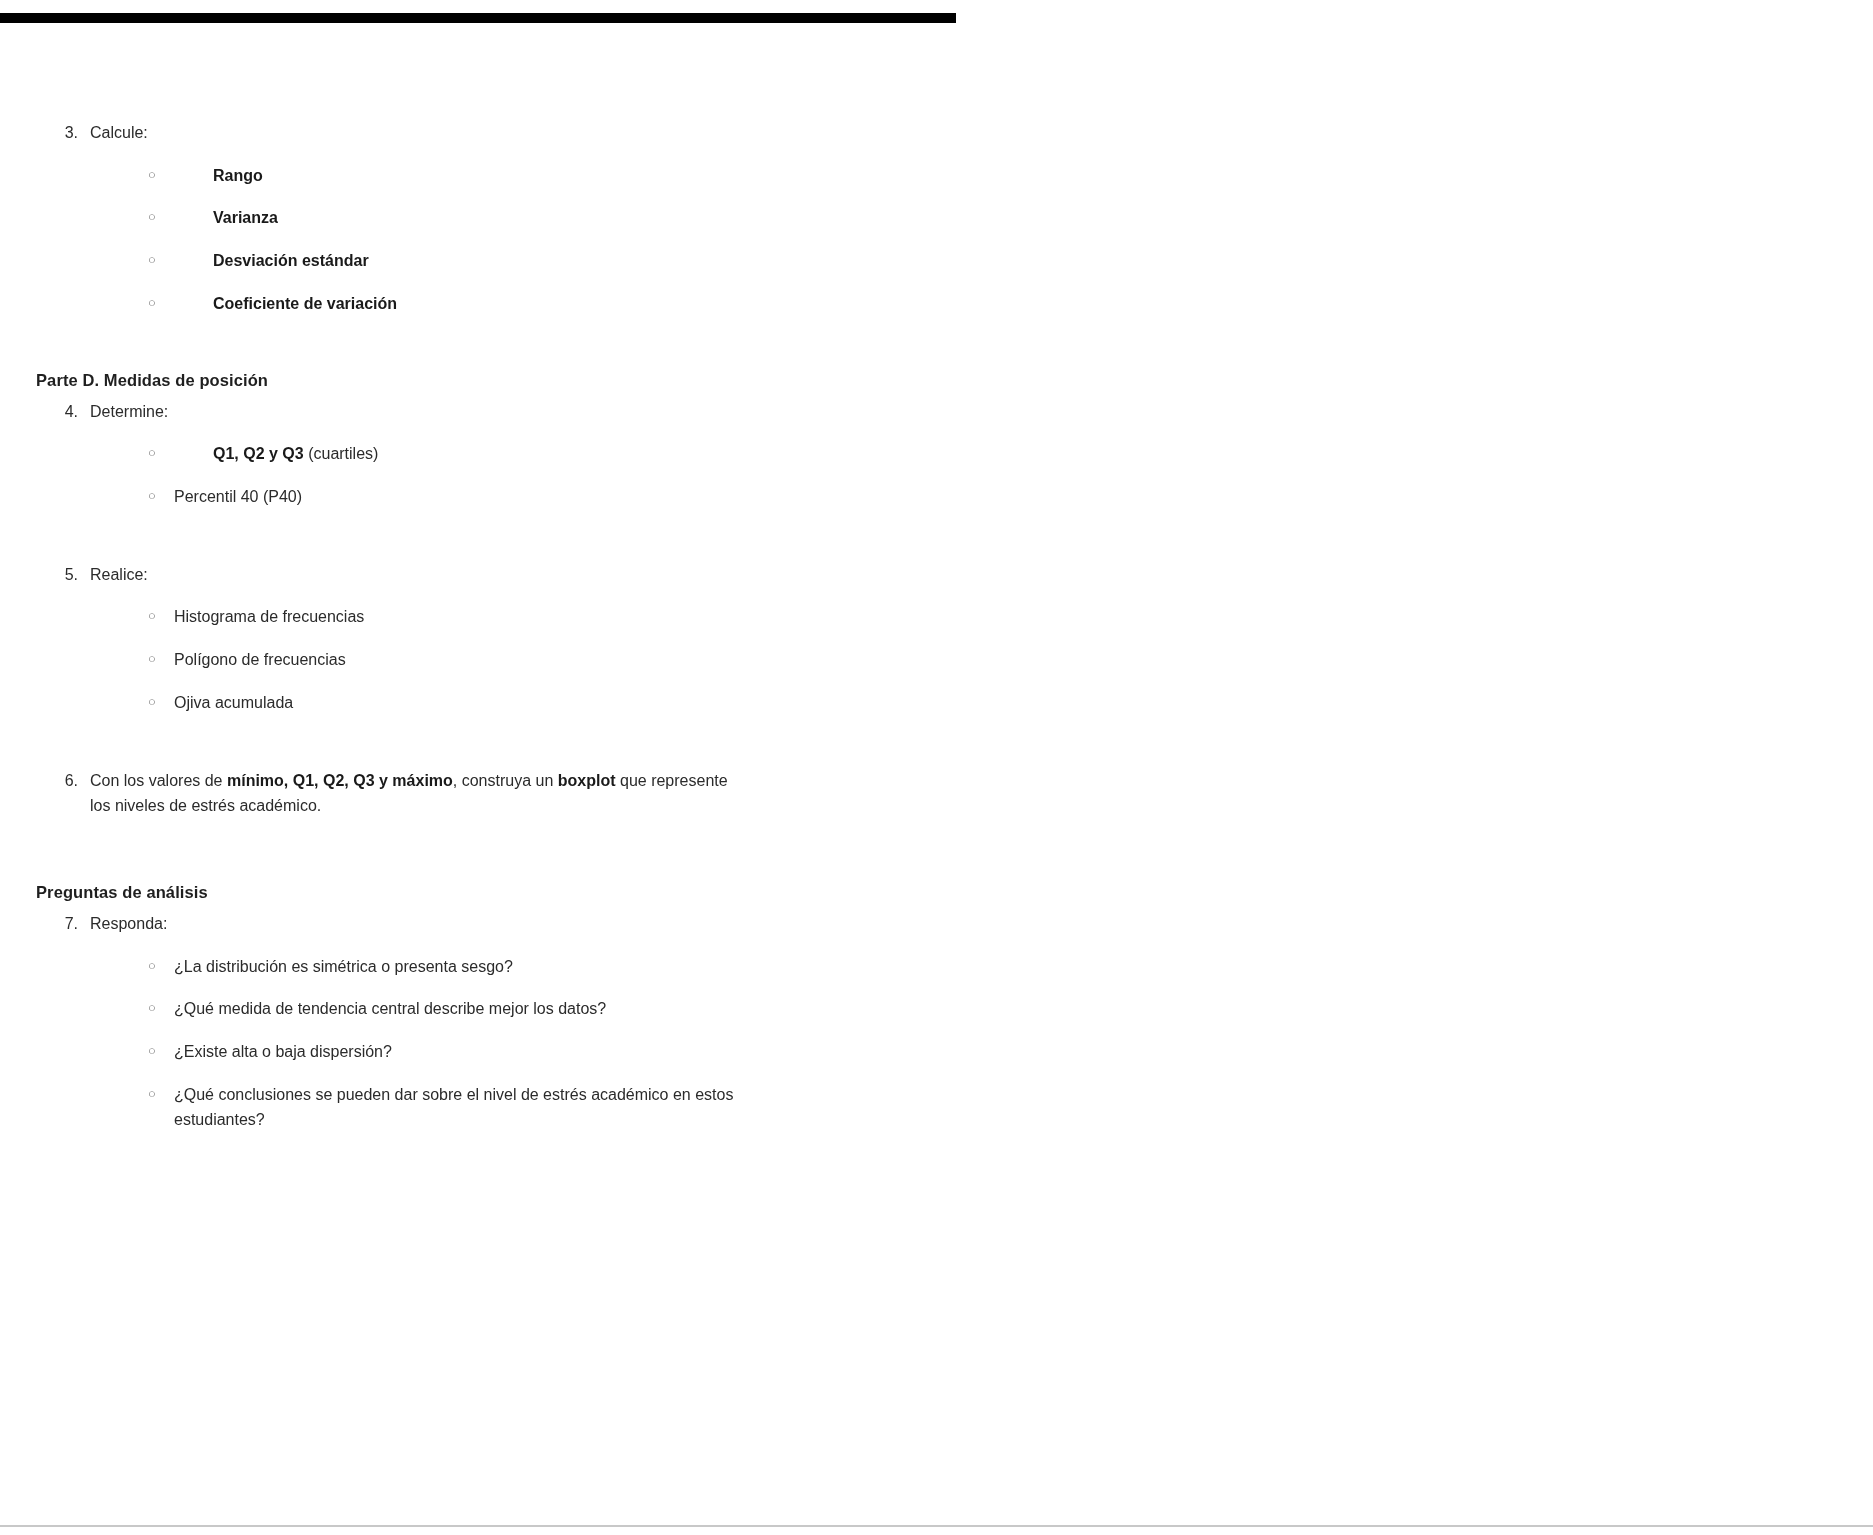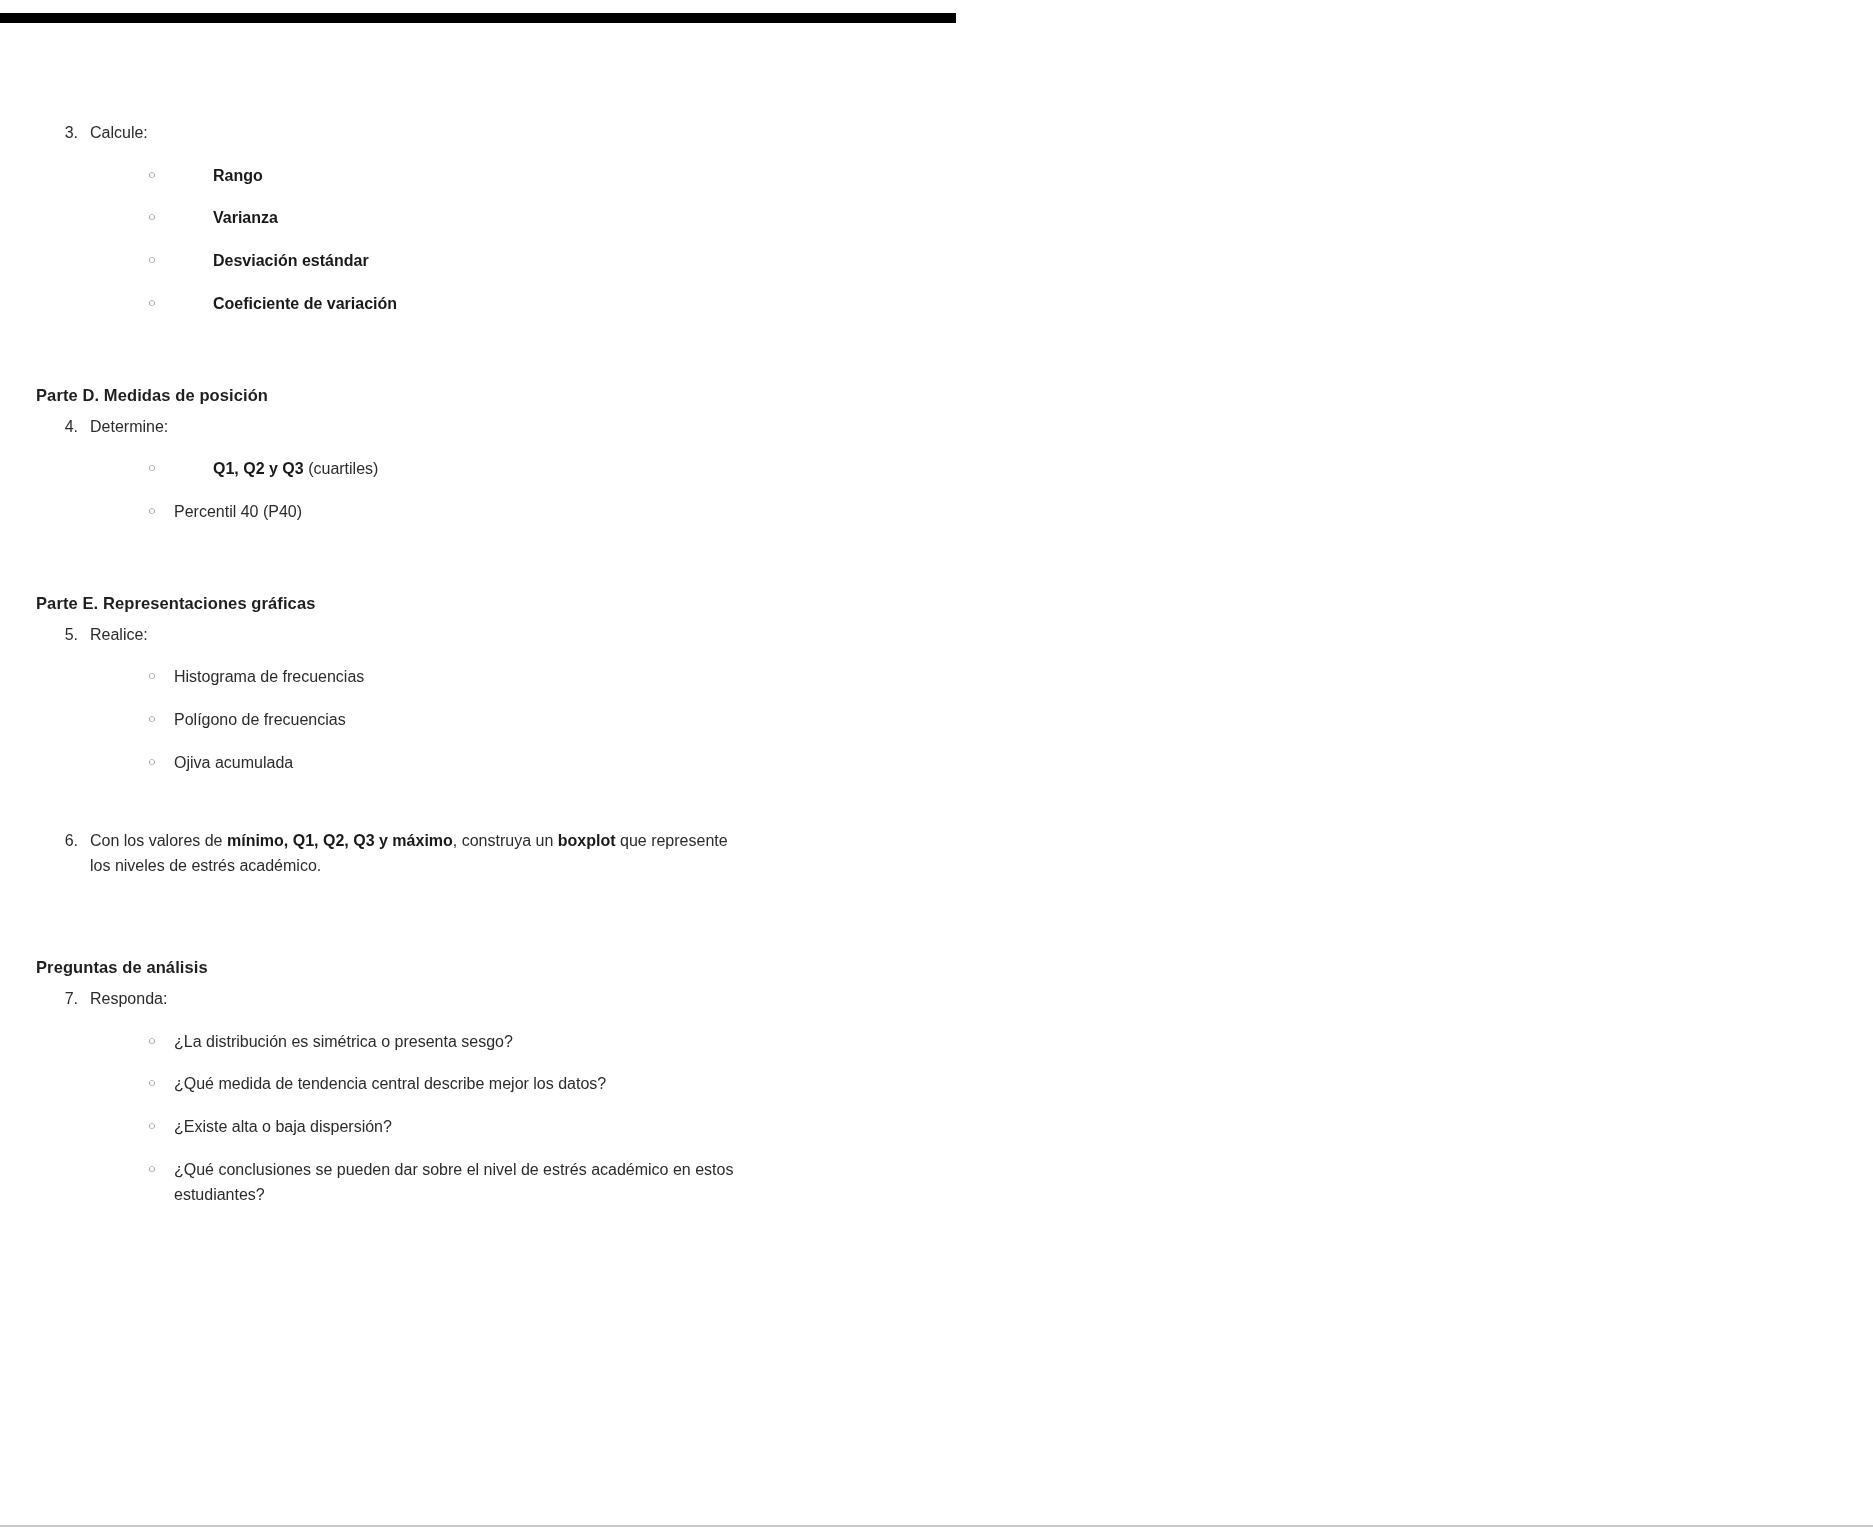--- a/index.html
+++ b/index.html
@@ -22,21 +22,21 @@
   .bottom-rule{
     position:absolute;left:0;top:1525px;width:1873px;height:2px;
     background:#c8c8c8;
   }
 
   .col-left{position:absolute;left:36px;top:120px;width:700px;}
 
   
   .h-sec{
     font-weight:bold;font-size:16.5px;line-height:1.45;
-    color:#1f1f1f;margin:15px 0 6px 0;letter-spacing:0.1px;
+    color:#1f1f1f;margin:0 0 6px 0;letter-spacing:0.1px;
   }
 
   
   .num-item{
     display:flex;font-size:16px;line-height:1.6;margin:0 0 6px 0;color:#2b2b2b;
   }
   .num-item .num{width:42px;flex:none;text-align:right;padding-right:12px;}
   .num-item .num-body{flex:1;}
   .num-item b{font-weight:bold;color:#1a1a1a;margin-top:32px;}
 
@@ -103,21 +103,20 @@
         <span class="bt"><b>Q1, Q2 y Q3</b><span> (cuartiles)</span></span>
       </li>
       <li class="bullet">
         <span class="mk">○</span>
         <span class="bt"><span>Percentil 40 (P40)</span></span>
       </li>
     </ul>
 
     <div class="sp-lg"></div>
 
-    <div class="h-sec">Parte E. Representaciones gráficas</div>
     <div class="num-item">
       <span class="num">5.</span>
       <span class="num-body">Realice:</span>
     </div>
     <div class="sp-sm"></div>
     <ul class="bullets ind-2">
       <li class="bullet">
         <span class="mk">○</span>
         <span class="bt">Histograma de frecuencias</span>
       </li>

